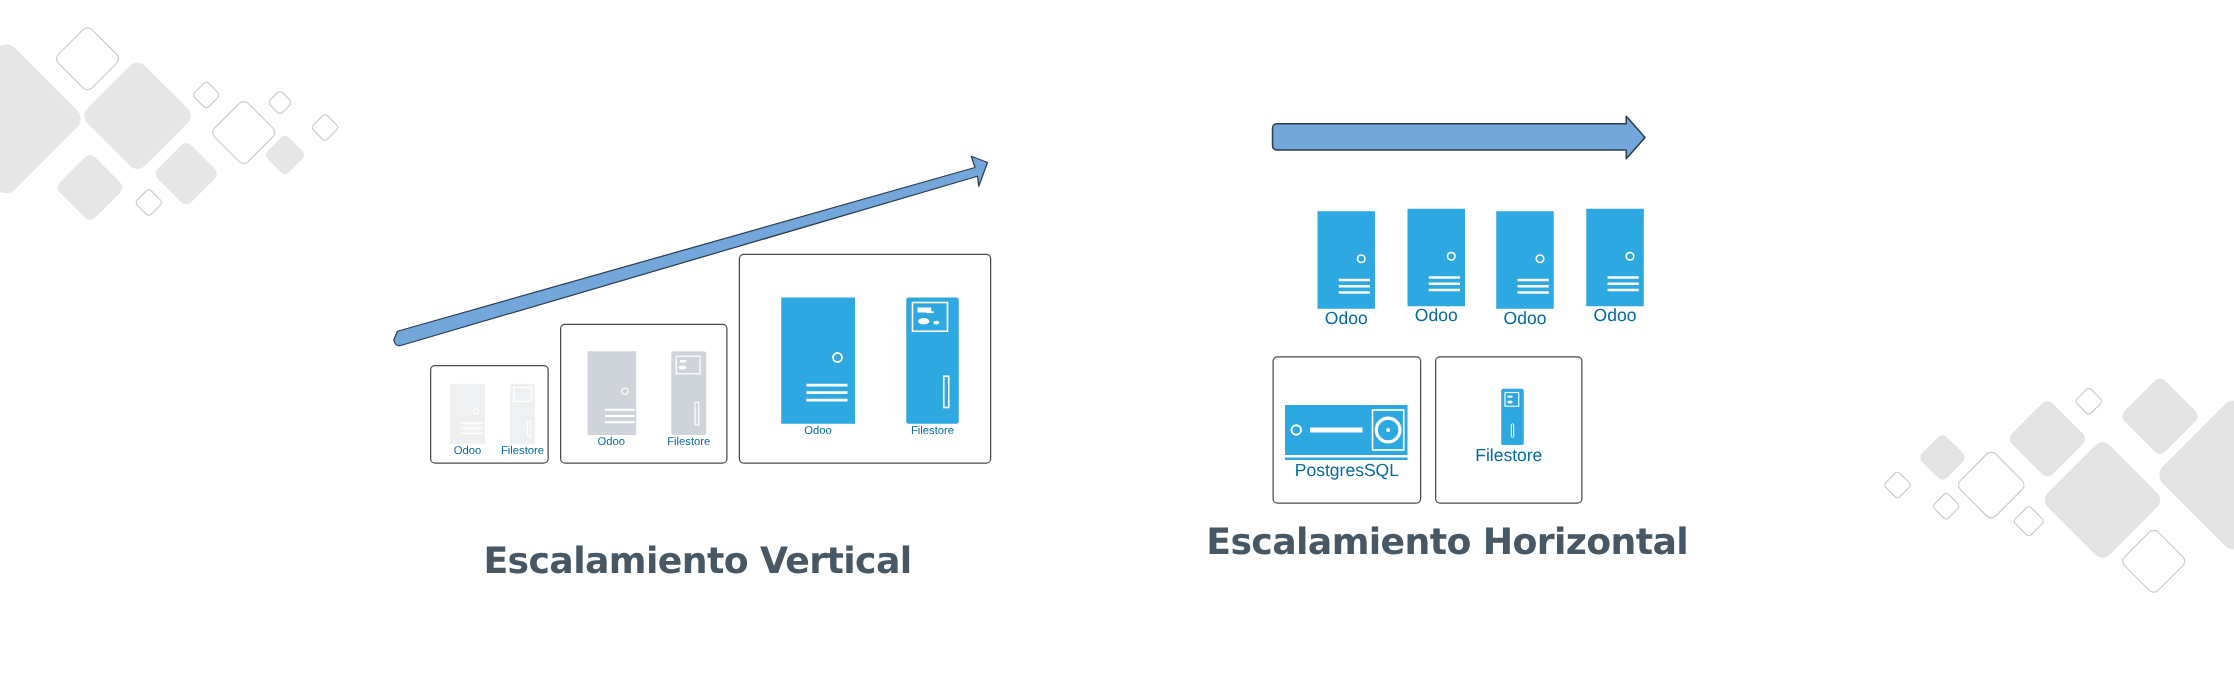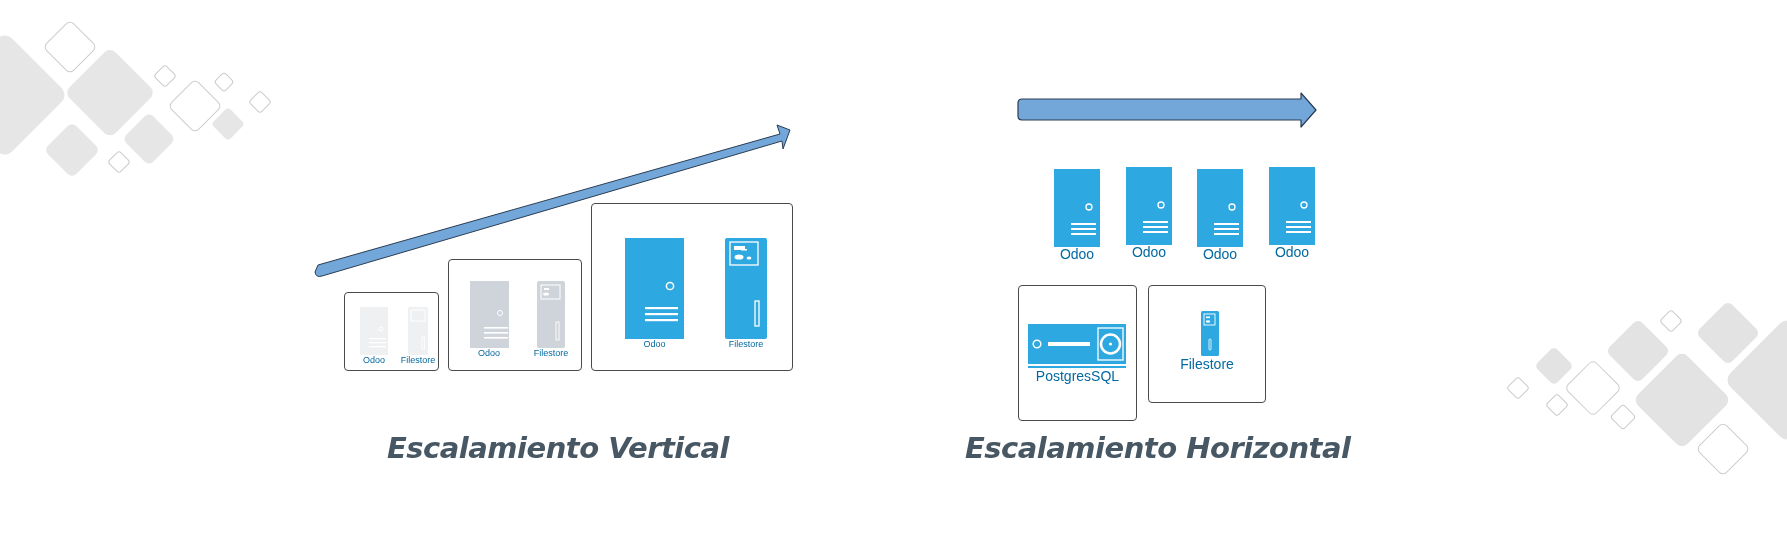--- a/index.html
+++ b/index.html
@@ -1,21 +1,21 @@
 <!DOCTYPE html>
 <html><head>
 <meta charset="utf-8">
 <style>
   html, body { margin: 0; padding: 0; }
   body { width: 1787px; height: 552px; position: relative; background: #ffffff; overflow: hidden; font-family: "Liberation Sans", sans-serif; }
   .abs { position: absolute; }
   .deco { position: absolute; left: 0; top: 0; }
   .box { position: absolute; border: 1.5px solid #4a4a4a; border-radius: 4px; background: #fff; box-sizing: border-box; }
   .lbl { position: absolute; font-family: "Liberation Sans", sans-serif; color: #0369a1; text-align: center; white-space: nowrap; }
-  .title { position: absolute; font-family: "DejaVu Sans", sans-serif; font-weight: bold; font-size: 29px; color: #475763; text-align: center; white-space: nowrap; letter-spacing: -0.5px; font-style: italic; }
+  .title { position: absolute; font-family: "DejaVu Sans", sans-serif; font-weight: bold; font-size: 29px; color: #475763; text-align: center; white-space: nowrap; letter-spacing: -0.5px; }
   svg { overflow: visible; }
 </style>
 </head>
 <body>
 
 <svg class="deco" width="300" height="200" viewBox="0 0 300 200">
   <g fill="#e6e6e6">
     <rect x="-40" y="50" width="90" height="90" rx="10" transform="rotate(45 5 95)"></rect>
     <rect x="78" y="60" width="65" height="65" rx="8" transform="rotate(45 110 92)"></rect>
     <rect x="52" y="130" width="40" height="40" rx="6" transform="rotate(45 72 150)"></rect>
@@ -149,21 +149,21 @@
       <rect x="17" y="54" width="25" height="2" fill="#fff"></rect>
         <rect x="17" y="59" width="25" height="2" fill="#fff"></rect>
         <rect x="17" y="64" width="25" height="2" fill="#fff"></rect>
     </svg>
     <div class="lbl" style="left:1050px; top:246px; width:54px; font-size:14px;">Odoo</div>
     <div class="lbl" style="left:1122px; top:244px; width:54px; font-size:14px;">Odoo</div>
     <div class="lbl" style="left:1193px; top:246px; width:54px; font-size:14px;">Odoo</div>
     <div class="lbl" style="left:1265px; top:244px; width:54px; font-size:14px;">Odoo</div>
   </div>
 
-  <div class="box" style="left:1018px; top:285px; width:119px; height:136px;">
+  <div class="box" style="left:1018px; top:285px; width:119px; height:118px;">
     <svg class="abs" style="left:9px; top:38px;" width="98" height="44" viewBox="0 0 98 44">
       <rect width="98" height="40" fill="#2ea8e0"></rect>
       <circle cx="9" cy="20" r="3.8" fill="none" stroke="#fff" stroke-width="1.5"></circle>
       <rect x="20" y="18" width="42" height="4" fill="#fff"></rect>
       <rect x="70" y="4" width="25" height="32" fill="none" stroke="#fff" stroke-width="1.3"></rect>
       <circle cx="82.5" cy="20" r="9.5" fill="none" stroke="#fff" stroke-width="2.5"></circle>
       <circle cx="82.5" cy="20" r="1.6" fill="#fff"></circle>
       <rect x="0" y="42" width="98" height="2" fill="#2ea8e0"></rect>
     </svg>
     <div class="lbl" style="left:0; top:82px; width:117px; font-size:14px;">PostgresSQL</div>
@@ -173,14 +173,14 @@
     <svg class="abs" style="left:52px; top:25px;" width="18" height="45" viewBox="0 0 18 45">
       <rect width="18" height="45" rx="1.5" fill="#2ea8e0"></rect>
       <rect x="3" y="3" width="11" height="11" fill="none" stroke="#fff" stroke-width="0.9"></rect>
       <rect x="5" y="5.5" width="4" height="1.6" fill="#fff"></rect>
         <ellipse cx="7" cy="10.5" rx="2.2" ry="1.2" fill="#fff"></ellipse>
       <rect x="8" y="28" width="2" height="11" rx="1" fill="none" stroke="#fff" stroke-width="0.8"></rect>
     </svg>
     <div class="lbl" style="left:0; top:70px; width:116px; font-size:14px;">Filestore</div>
   </div>
 
-  <div class="title" style="left:965px; top:431px; width:380px;text-align:right;">Escalamiento Horizontal</div>
+  <div class="title" style="left:965px; top:416px; width:380px;text-align:right;">Escalamiento Horizontal</div>
 </section>
 
 </body></html>

